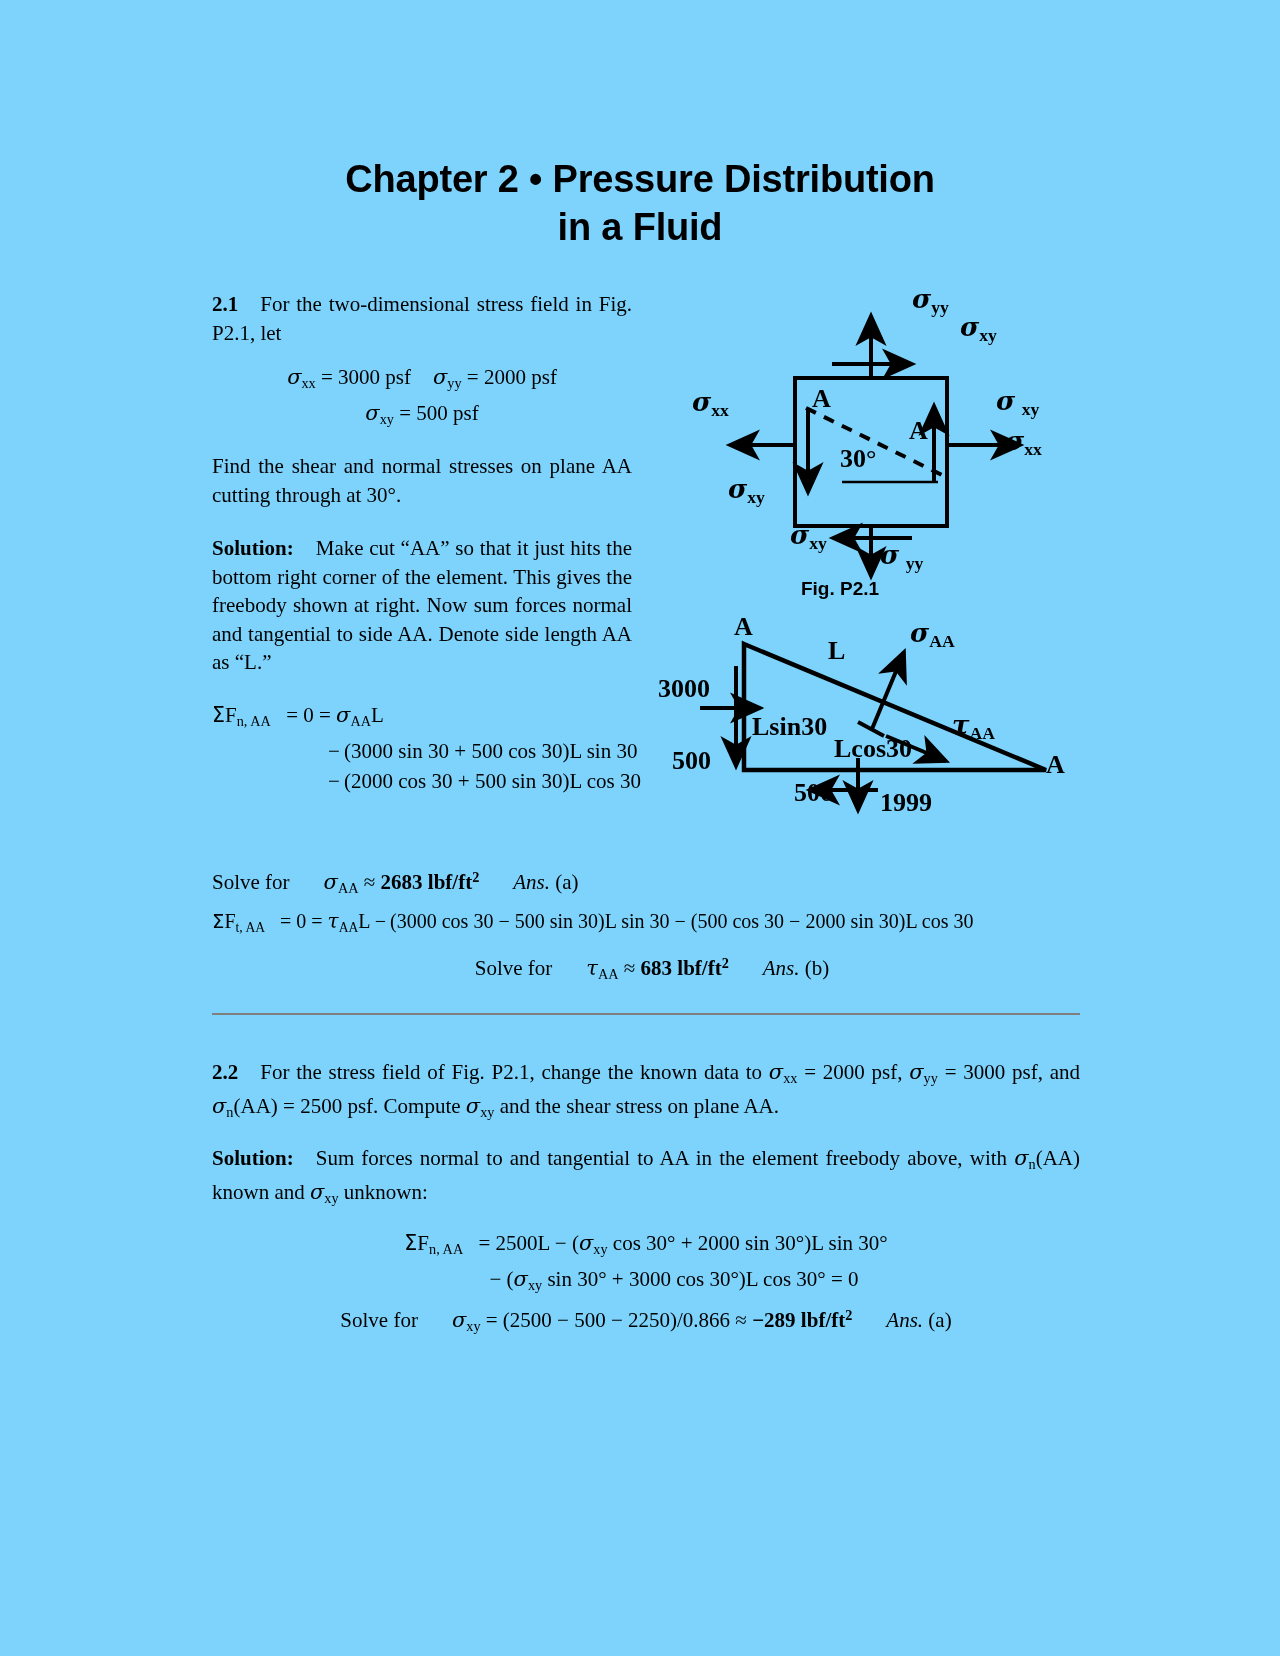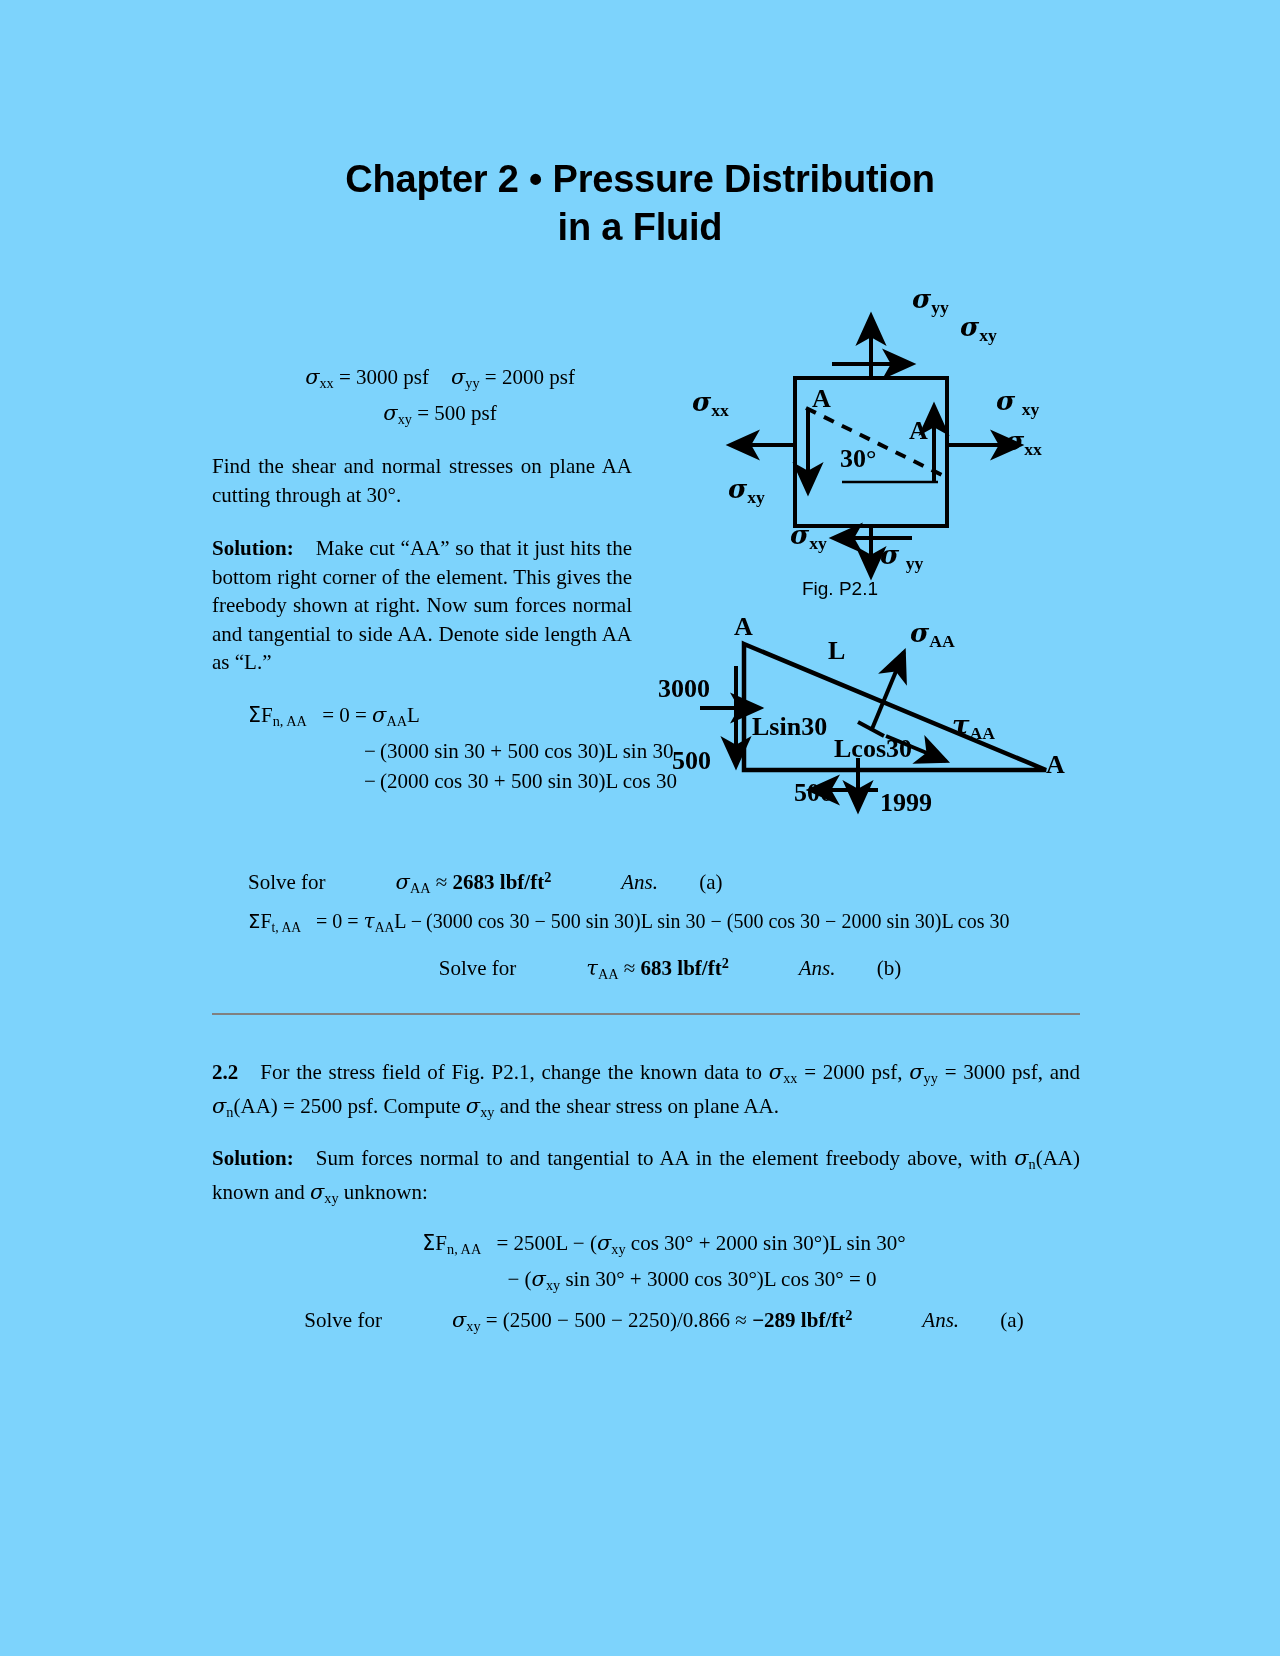--- a/index.html
+++ b/index.html
@@ -50,39 +50,39 @@
     font-size: 0.68em;
     vertical-align: -0.28em;
     letter-spacing: 0;
   }
   sup {
     font-size: 0.68em;
     vertical-align: 0.48em;
   }
   .gk { font-family: "DejaVu Serif", serif; font-style: italic; }
   .sum { font-family: "DejaVu Sans", sans-serif; font-size: 0.98em; font-style: normal; }
-  .nb { white-space: nowrap; margin-left: 36px; }
+  .nb { white-space: nowrap; }
   .sp { display: inline-block; width: 10px; }
   .sp2 { display: inline-block; width: 22px; }
   .sp3 { display: inline-block; width: 34px; }
 
   
   .divider {
     position: absolute;
     height: 0;
     border-top: 2px solid #808080;
   }
 
   
   .fig { position: absolute; }
   .fig svg { display: block; overflow: visible; }
   .figcap {
     position: absolute;
     font-family: "Liberation Sans", "DejaVu Sans", sans-serif;
-    font-weight: normal;
+    font-weight: bold;
     font-size: 19px;
     text-align: center;
   }
   .lbl {
     position: absolute;
     font-family: "Liberation Serif", "DejaVu Serif", serif;
     font-size: 23px;
     white-space: nowrap;
     font-weight: bold;
   }
@@ -91,20 +91,23 @@
 </head>
 <body>
 
 <div id="page">
 
   <div class="chapter-title">
     <div>Chapter 2 • Pressure Distribution</div>
     <div>in a Fluid</div>
   </div>
 
+  <div class="txt justify" style="left:212px; top:290px; width:420px;">
+    <span class="bold">2.1</span><span class="sp2"></span><span>For the two-dimensional stress field in Fig. P2.1, let</span>
+  </div>
 
   <div class="math" style="position:absolute; left:212px; top:362px; width:420px; text-align:center;">
     <div class="nb">
       <span class="gk">σ</span><sub>xx</sub> = 3000 psf<span class="sp2"></span><span class="gk">σ</span><sub>yy</sub> = 2000 psf
     </div>
     <div class="nb">
       <span class="gk">σ</span><sub>xy</sub> = 500 psf
     </div>
   </div>
 

